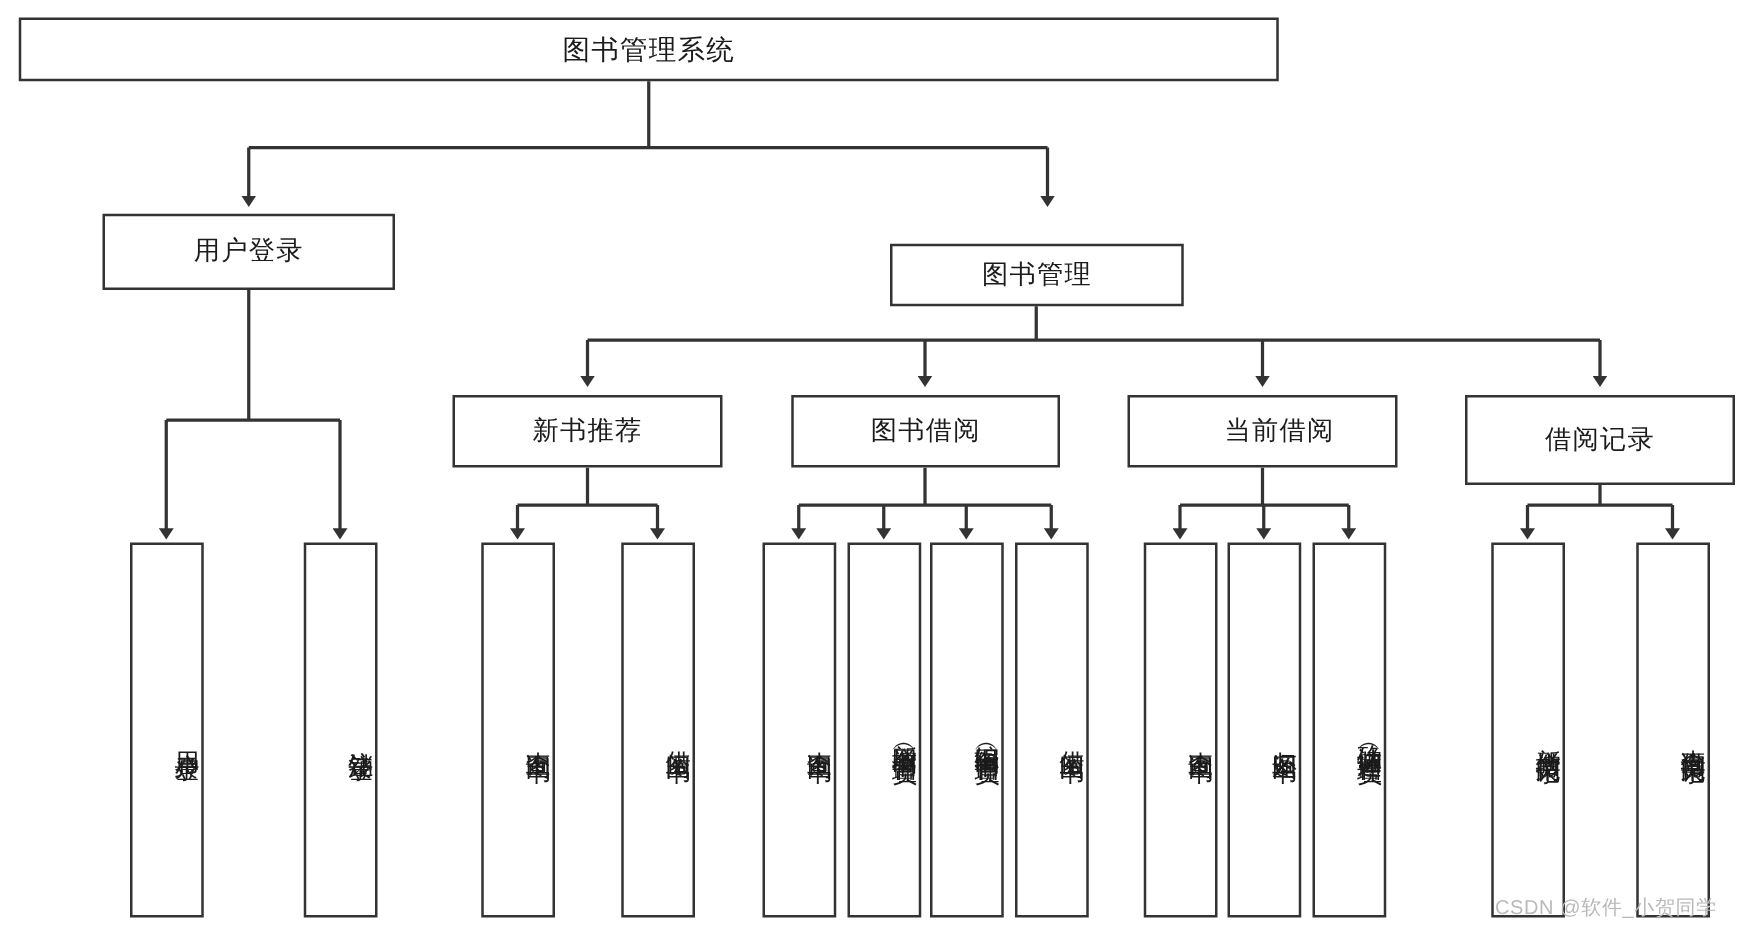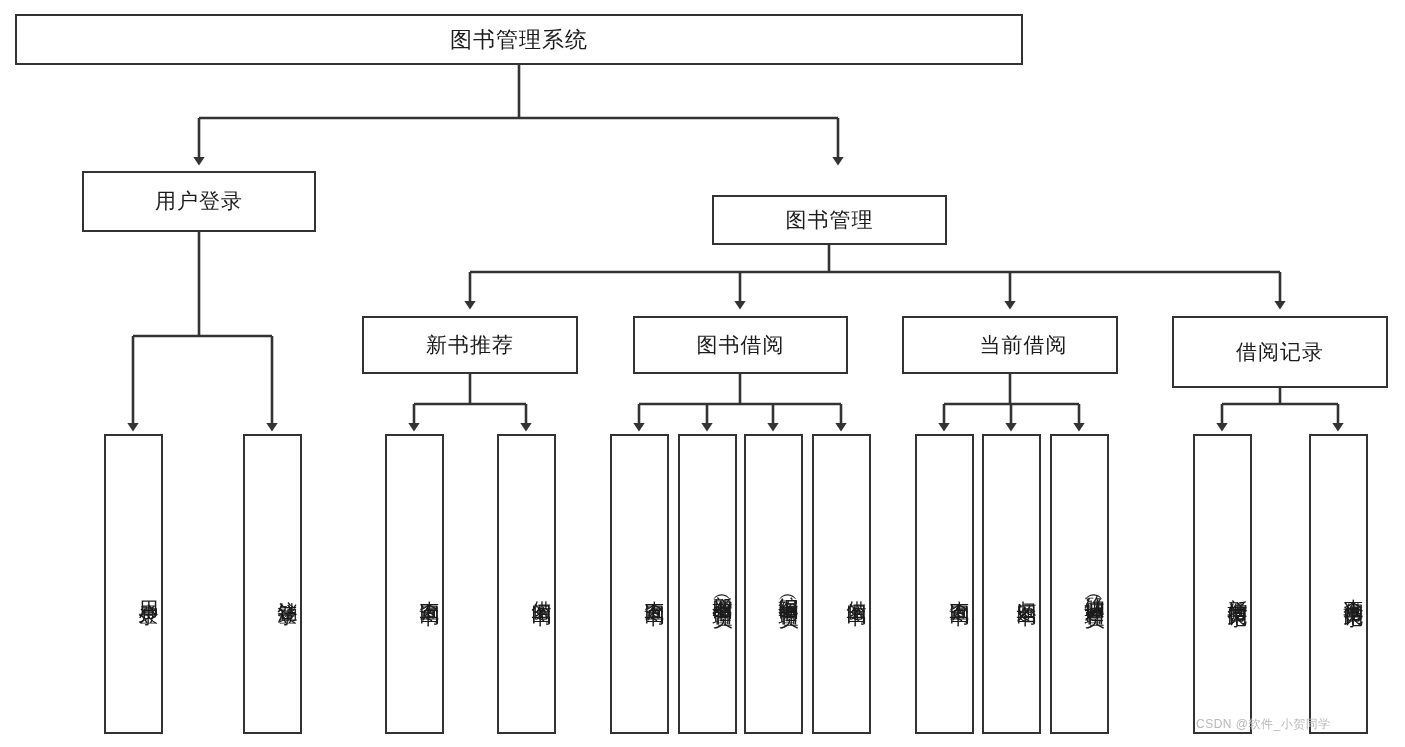--- a/index.html
+++ b/index.html
@@ -54,21 +54,21 @@
     align-items: flex-start;
     justify-content: center;
   }
   .node-v .vtext {
     writing-mode: vertical-rl;
     text-orientation: upright;
     display: block;
   }
   .watermark {
     position: absolute;
-    font-size: 12px;
+    font-size: 16px;
     color: #b9b9b9;
     white-space: nowrap;
     letter-spacing: 0.5px;
   }
 </style>
 </head>
 <body>
 
 <div id="diagram-root">
 

